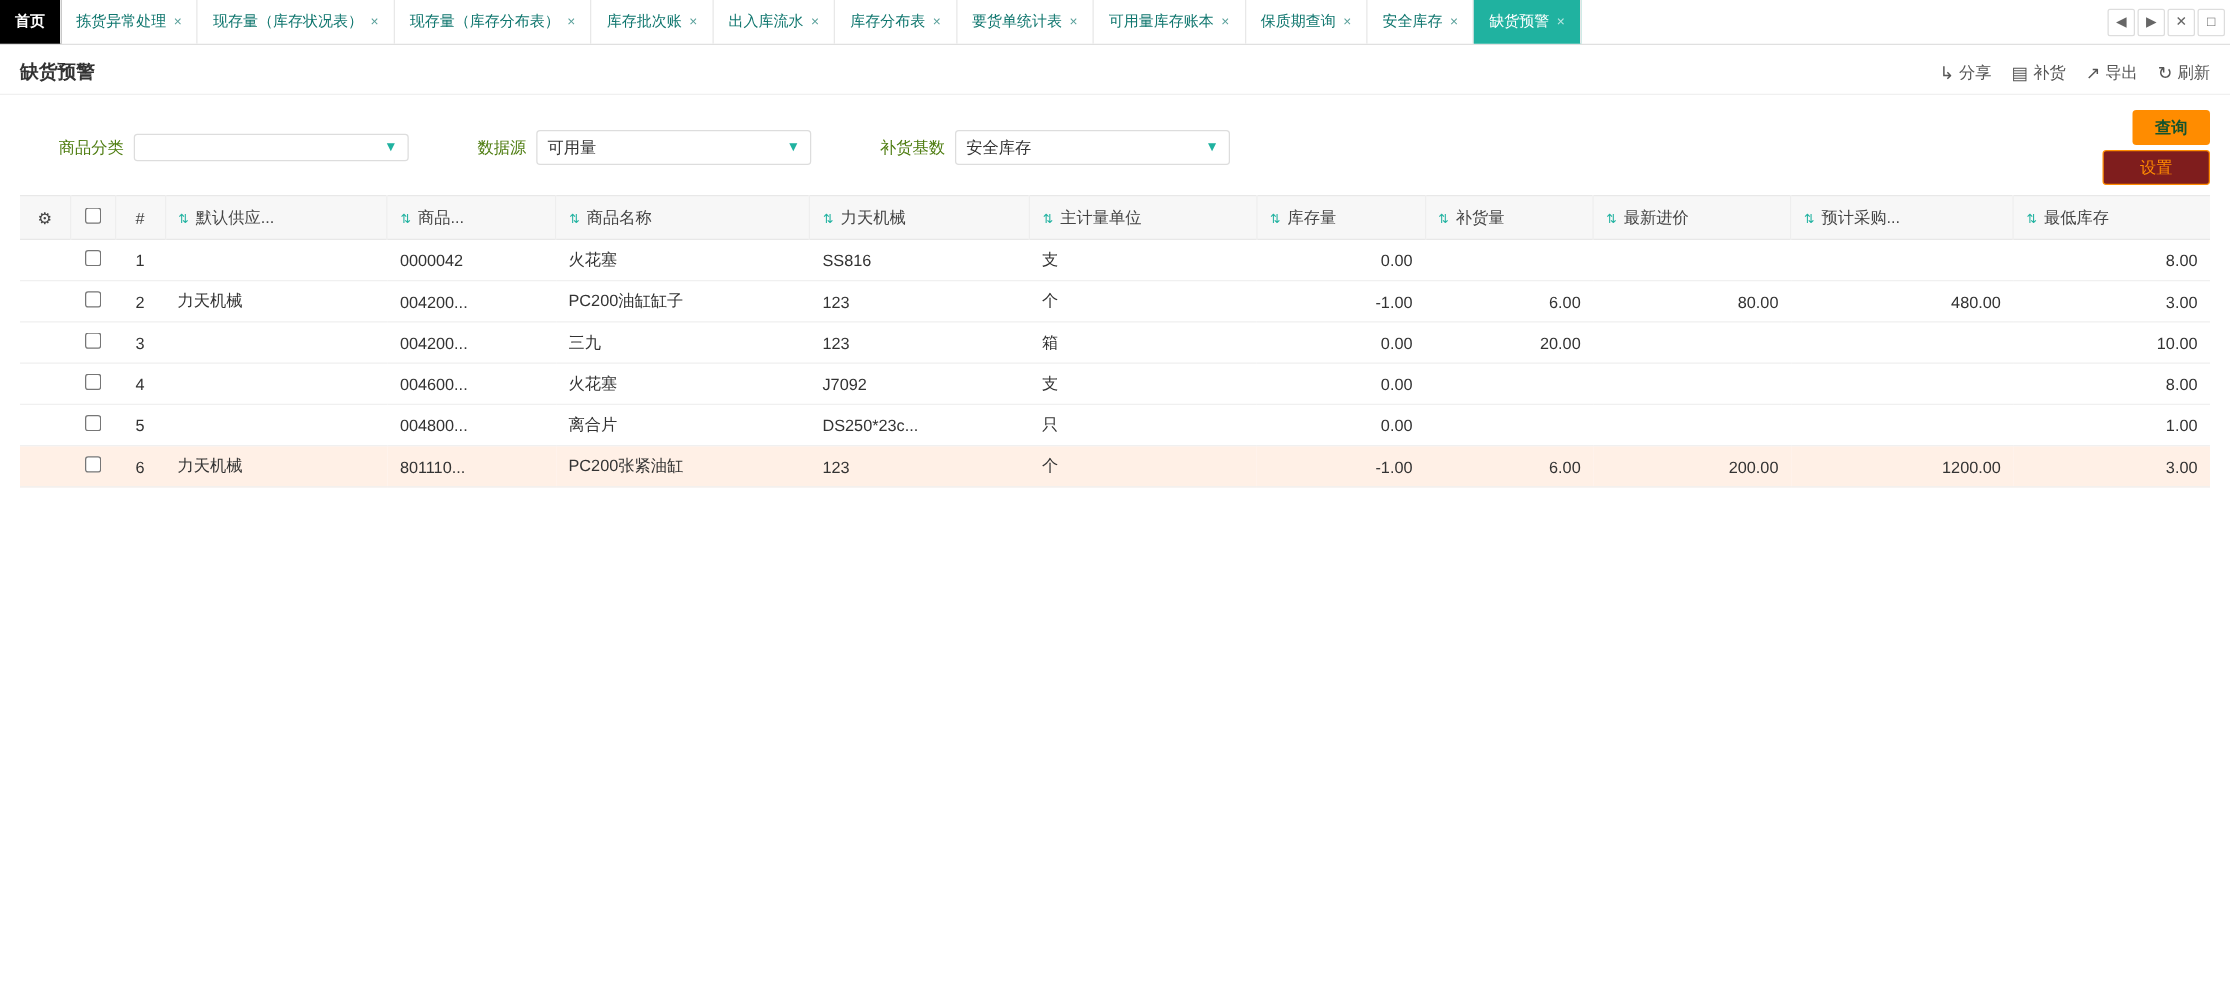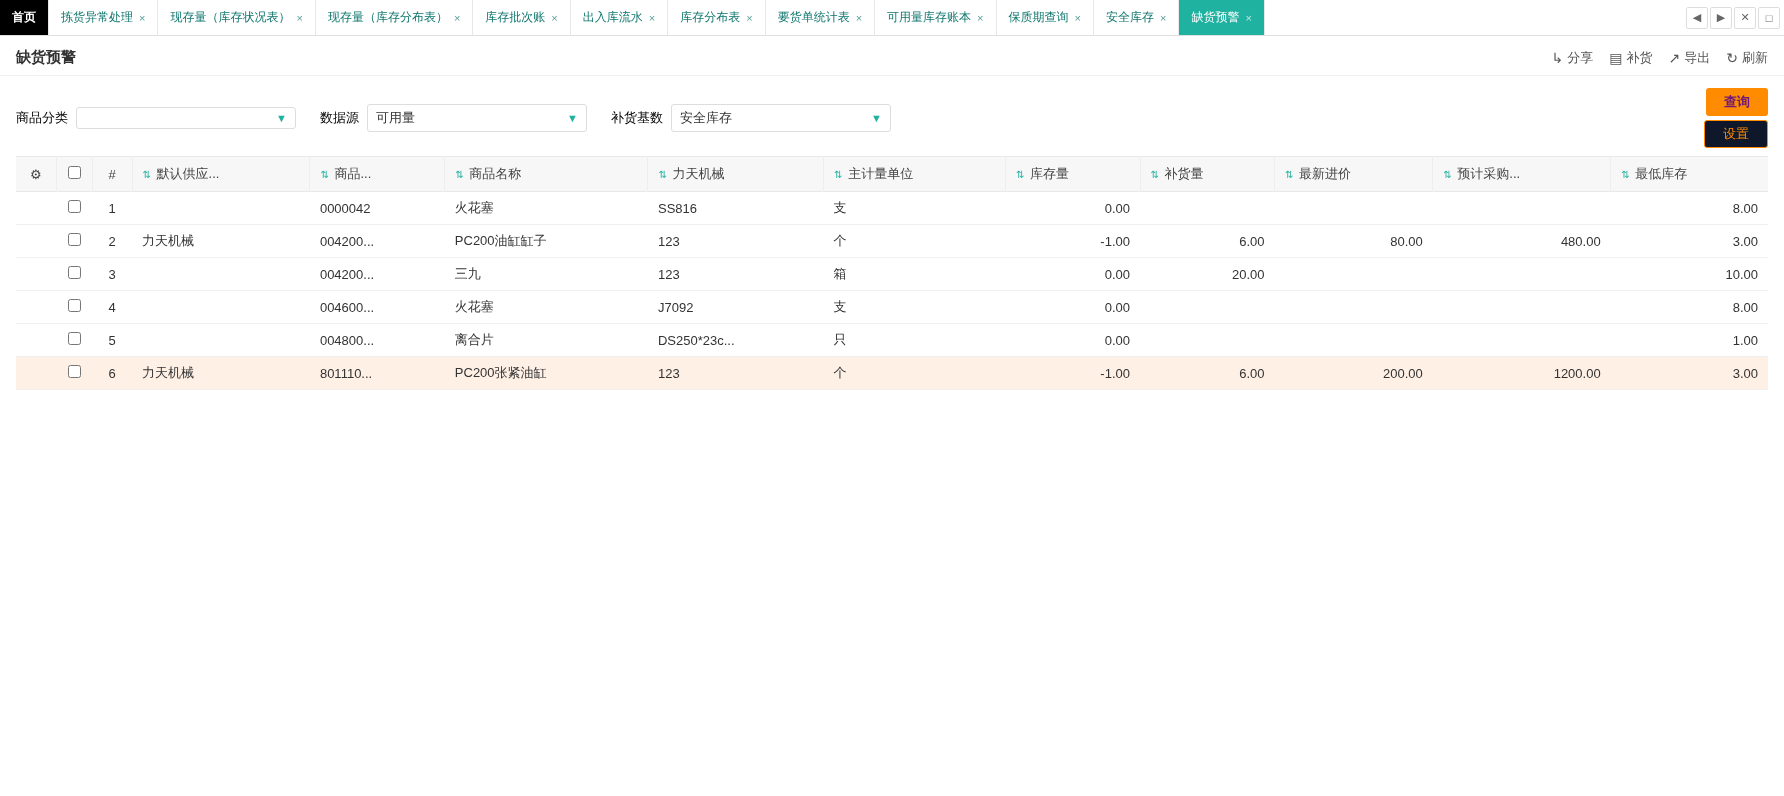--- a/index.html
+++ b/index.html
@@ -101,22 +101,23 @@
       padding: 12px 16px 8px 16px;
       gap: 24px;
     }
     .filter-group {
       display: flex;
       align-items: center;
       gap: 8px;
     }
     .filter-label {
       font-size: 13px;
-      color: #000000;
+      color: #4d7c0f;
       white-space: nowrap;
+      margin-left: 31px;
     }
     .filter-select {
       display: flex;
       align-items: center;
       border: 1px solid #ddd;
       border-radius: 3px;
       padding: 4px 8px;
       background: #fff;
       cursor: pointer;
       min-width: 160px;
@@ -130,34 +131,34 @@
 
     .filter-right {
       margin-left: auto;
       display: flex;
       flex-direction: column;
       gap: 4px;
       align-items: flex-end;
     }
     .btn-query {
       background: #ff8c00;
-      color: #701a75;
+      color: #14532d;
       border: none;
       border-radius: 3px;
       padding: 5px 18px;
       cursor: pointer;
       font-size: 13px;
       font-weight: bold;
     }
     .btn-settings {
-      background: #0f172a;
+      background: #7f1d1d;
       color: #ff8c00;
       border: 1px solid #ff8c00;
       border-radius: 3px;
-      padding: 4px 18px;
+      padding: 4px 29px;
       cursor: pointer;
       font-size: 13px;
     }
 
     
     .table-container {
       padding: 0 16px;
     }
     table {
       width: 100%;

